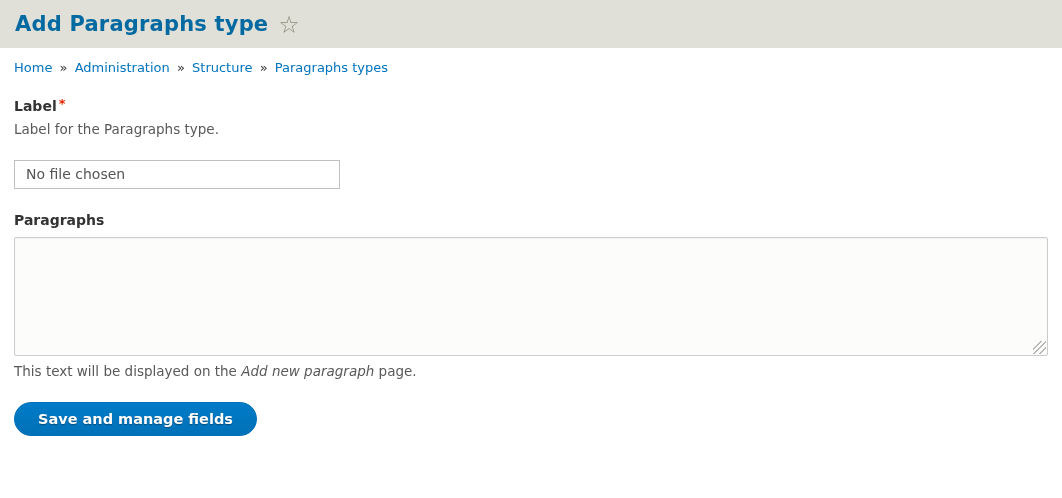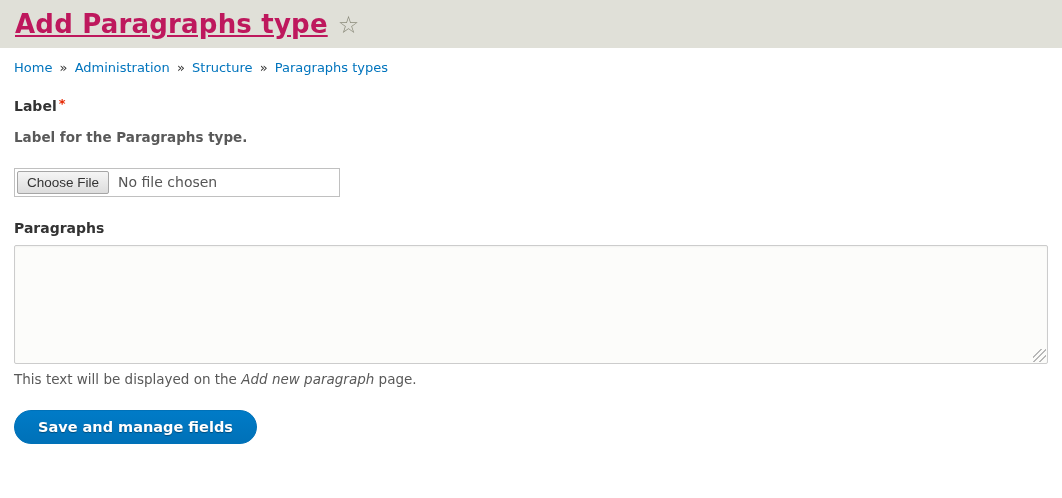--- a/index.html
+++ b/index.html
@@ -12,25 +12,24 @@
 
   
   .page-header {
     background: #e0e0d8;
     height: 48px;
     display: flex;
     align-items: center;
     padding: 0 15px;
   }
   .page-title {
-    font-size: 26px;
+    font-size: 21px;
     font-weight: 600;
-    color: #be185d;
+    color: #0369a1;
     letter-spacing: 0.2px;
-    text-decoration: underline;
   }
   .star-icon {
     margin-left: 10px;
     color: #8c8c7c;
     font-size: 24px;
     line-height: 1;
     cursor: pointer;
     margin-top: 2px;
   }
 
@@ -90,25 +89,24 @@
     color: #333333;
     white-space: nowrap;
   }
   .machine-name a {
     color: #0074bd;
     text-decoration: none;
     cursor: pointer;
   }
 
   .description {
-    margin-top: 14px;
+    margin-top: 6px;
     font-size: 13.5px;
     color: #595959;
     line-height: 1.3;
-    font-weight: bold;
   }
 
   
   .file-widget {
     margin-top: 8px;
     width: 326px;
     height: 29px;
     border: 1px solid #c0c0c0;
     background: #ffffff;
     display: flex;
@@ -208,21 +206,20 @@
     <a>Paragraphs types</a>
   </nav>
 
   <div class="form-item">
     <label class="field-label">Label</label><span class="required-marker">*</span>
     <div class="description">Label for the Paragraphs type.</div>
   </div>
 
   <div class="form-item">
     <div class="file-widget">
-      <button type="button" class="choose-file-button">Choose File</button>
       <span class="file-status">No file chosen</span>
     </div>
   </div>
 
   <div class="form-item">
     <label class="field-label">Paragraphs</label>
     <div class="textarea-wrap">
       <textarea class="form-textarea" style=""></textarea>
       <div class="resize-handle"></div>
     </div>

